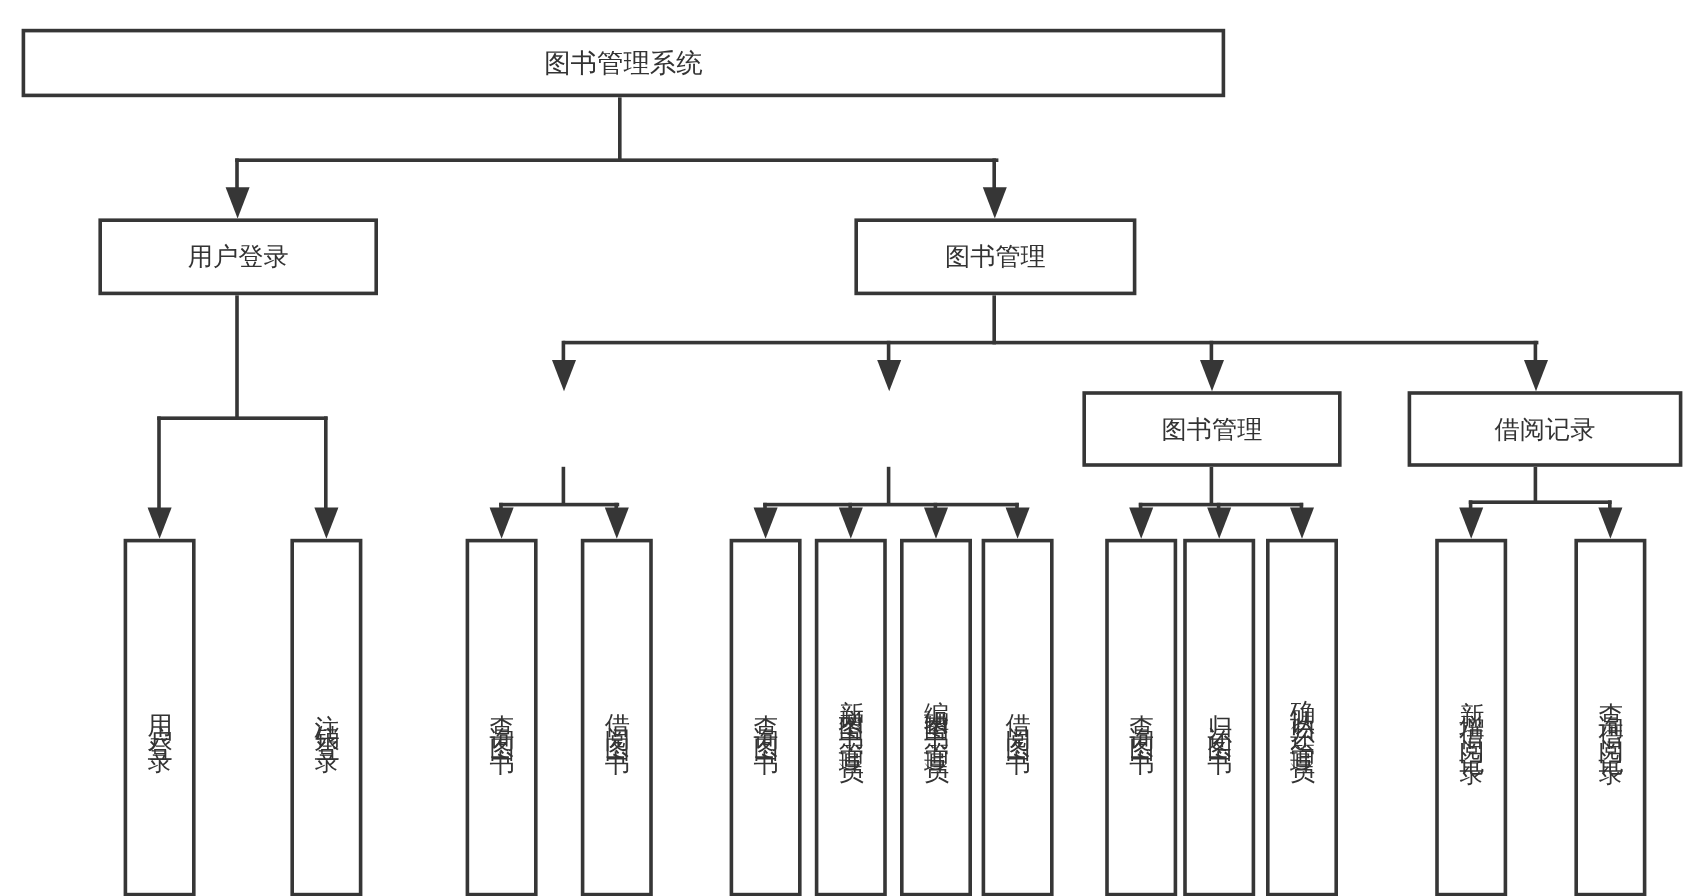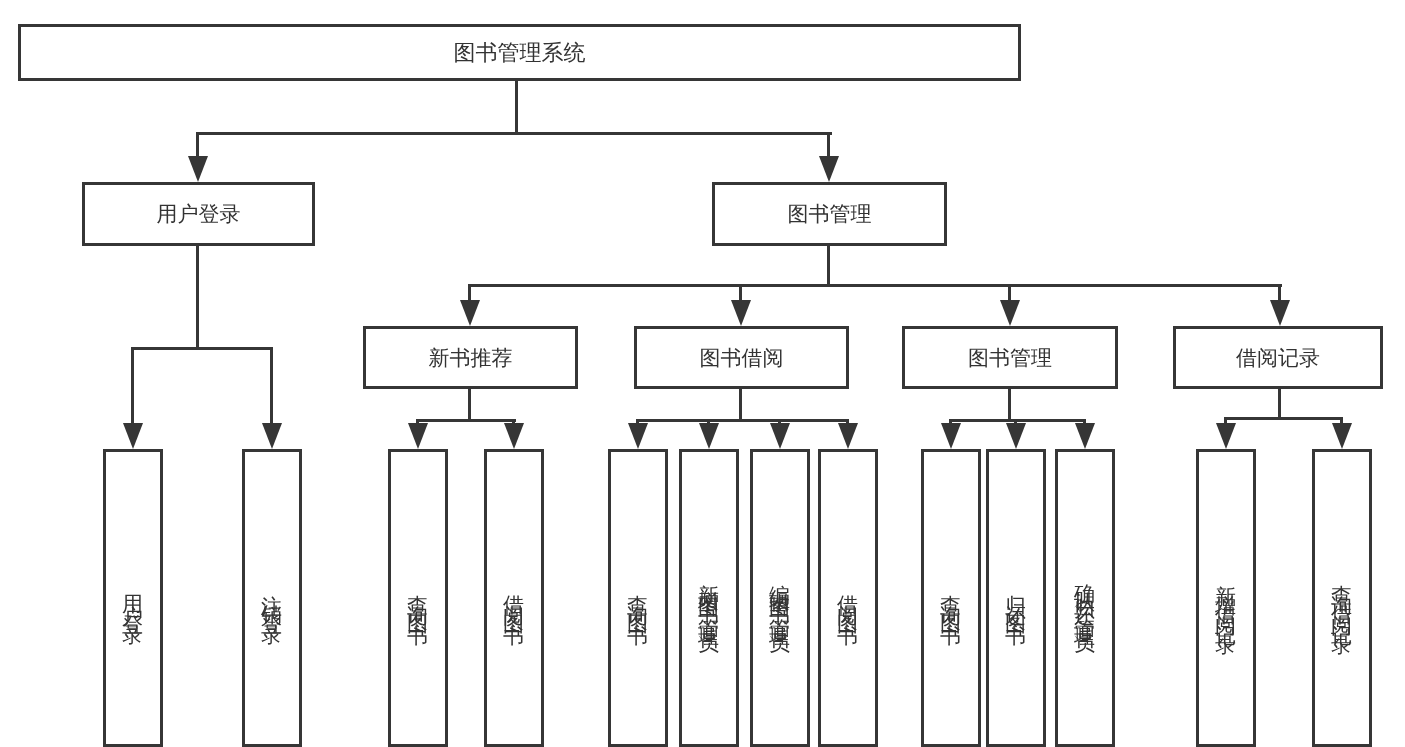--- a/index.html
+++ b/index.html
@@ -84,24 +84,22 @@
   <div class="hline" style="left:469px;top:272px;width:813px;"></div>
   <div class="vline" style="left:468px;top:272px;height:18px;"></div>
   <div class="arrow" style="left:460px;top:288px;"></div>
   <div class="vline" style="left:739px;top:272px;height:18px;"></div>
   <div class="arrow" style="left:731px;top:288px;"></div>
   <div class="vline" style="left:1008px;top:272px;height:18px;"></div>
   <div class="arrow" style="left:1000px;top:288px;"></div>
   <div class="vline" style="left:1278px;top:272px;height:18px;"></div>
   <div class="arrow" style="left:1270px;top:288px;"></div>
 
-  <div class="box" style="left:363px;top:314px;width:215px;height:63px;">新书推荐</div>
-  <div class="box" style="left:634px;top:314px;width:215px;height:63px;">图书借阅</div>
   <div class="box" style="left:902px;top:314px;width:216px;height:63px;">图书管理</div>
-  <div class="box" style="left:1173px;top:314px;width:210px;height:63px;">借阅记录</div>
+  <div class="box" style="left:1173px;top:314px;width:229px;height:63px;">借阅记录</div>
 
   <div class="vline" style="left:468px;top:377px;height:32px;"></div>
   <div class="hline" style="left:416px;top:407px;width:100px;"></div>
   <div class="vline" style="left:416px;top:407px;height:7px;"></div>
   <div class="arrow" style="left:408px;top:411px;"></div>
   <div class="vline" style="left:512px;top:407px;height:7px;"></div>
   <div class="arrow" style="left:504px;top:411px;"></div>
 
   <div class="vline" style="left:739px;top:377px;height:32px;"></div>
   <div class="hline" style="left:636px;top:407px;width:213px;"></div>

